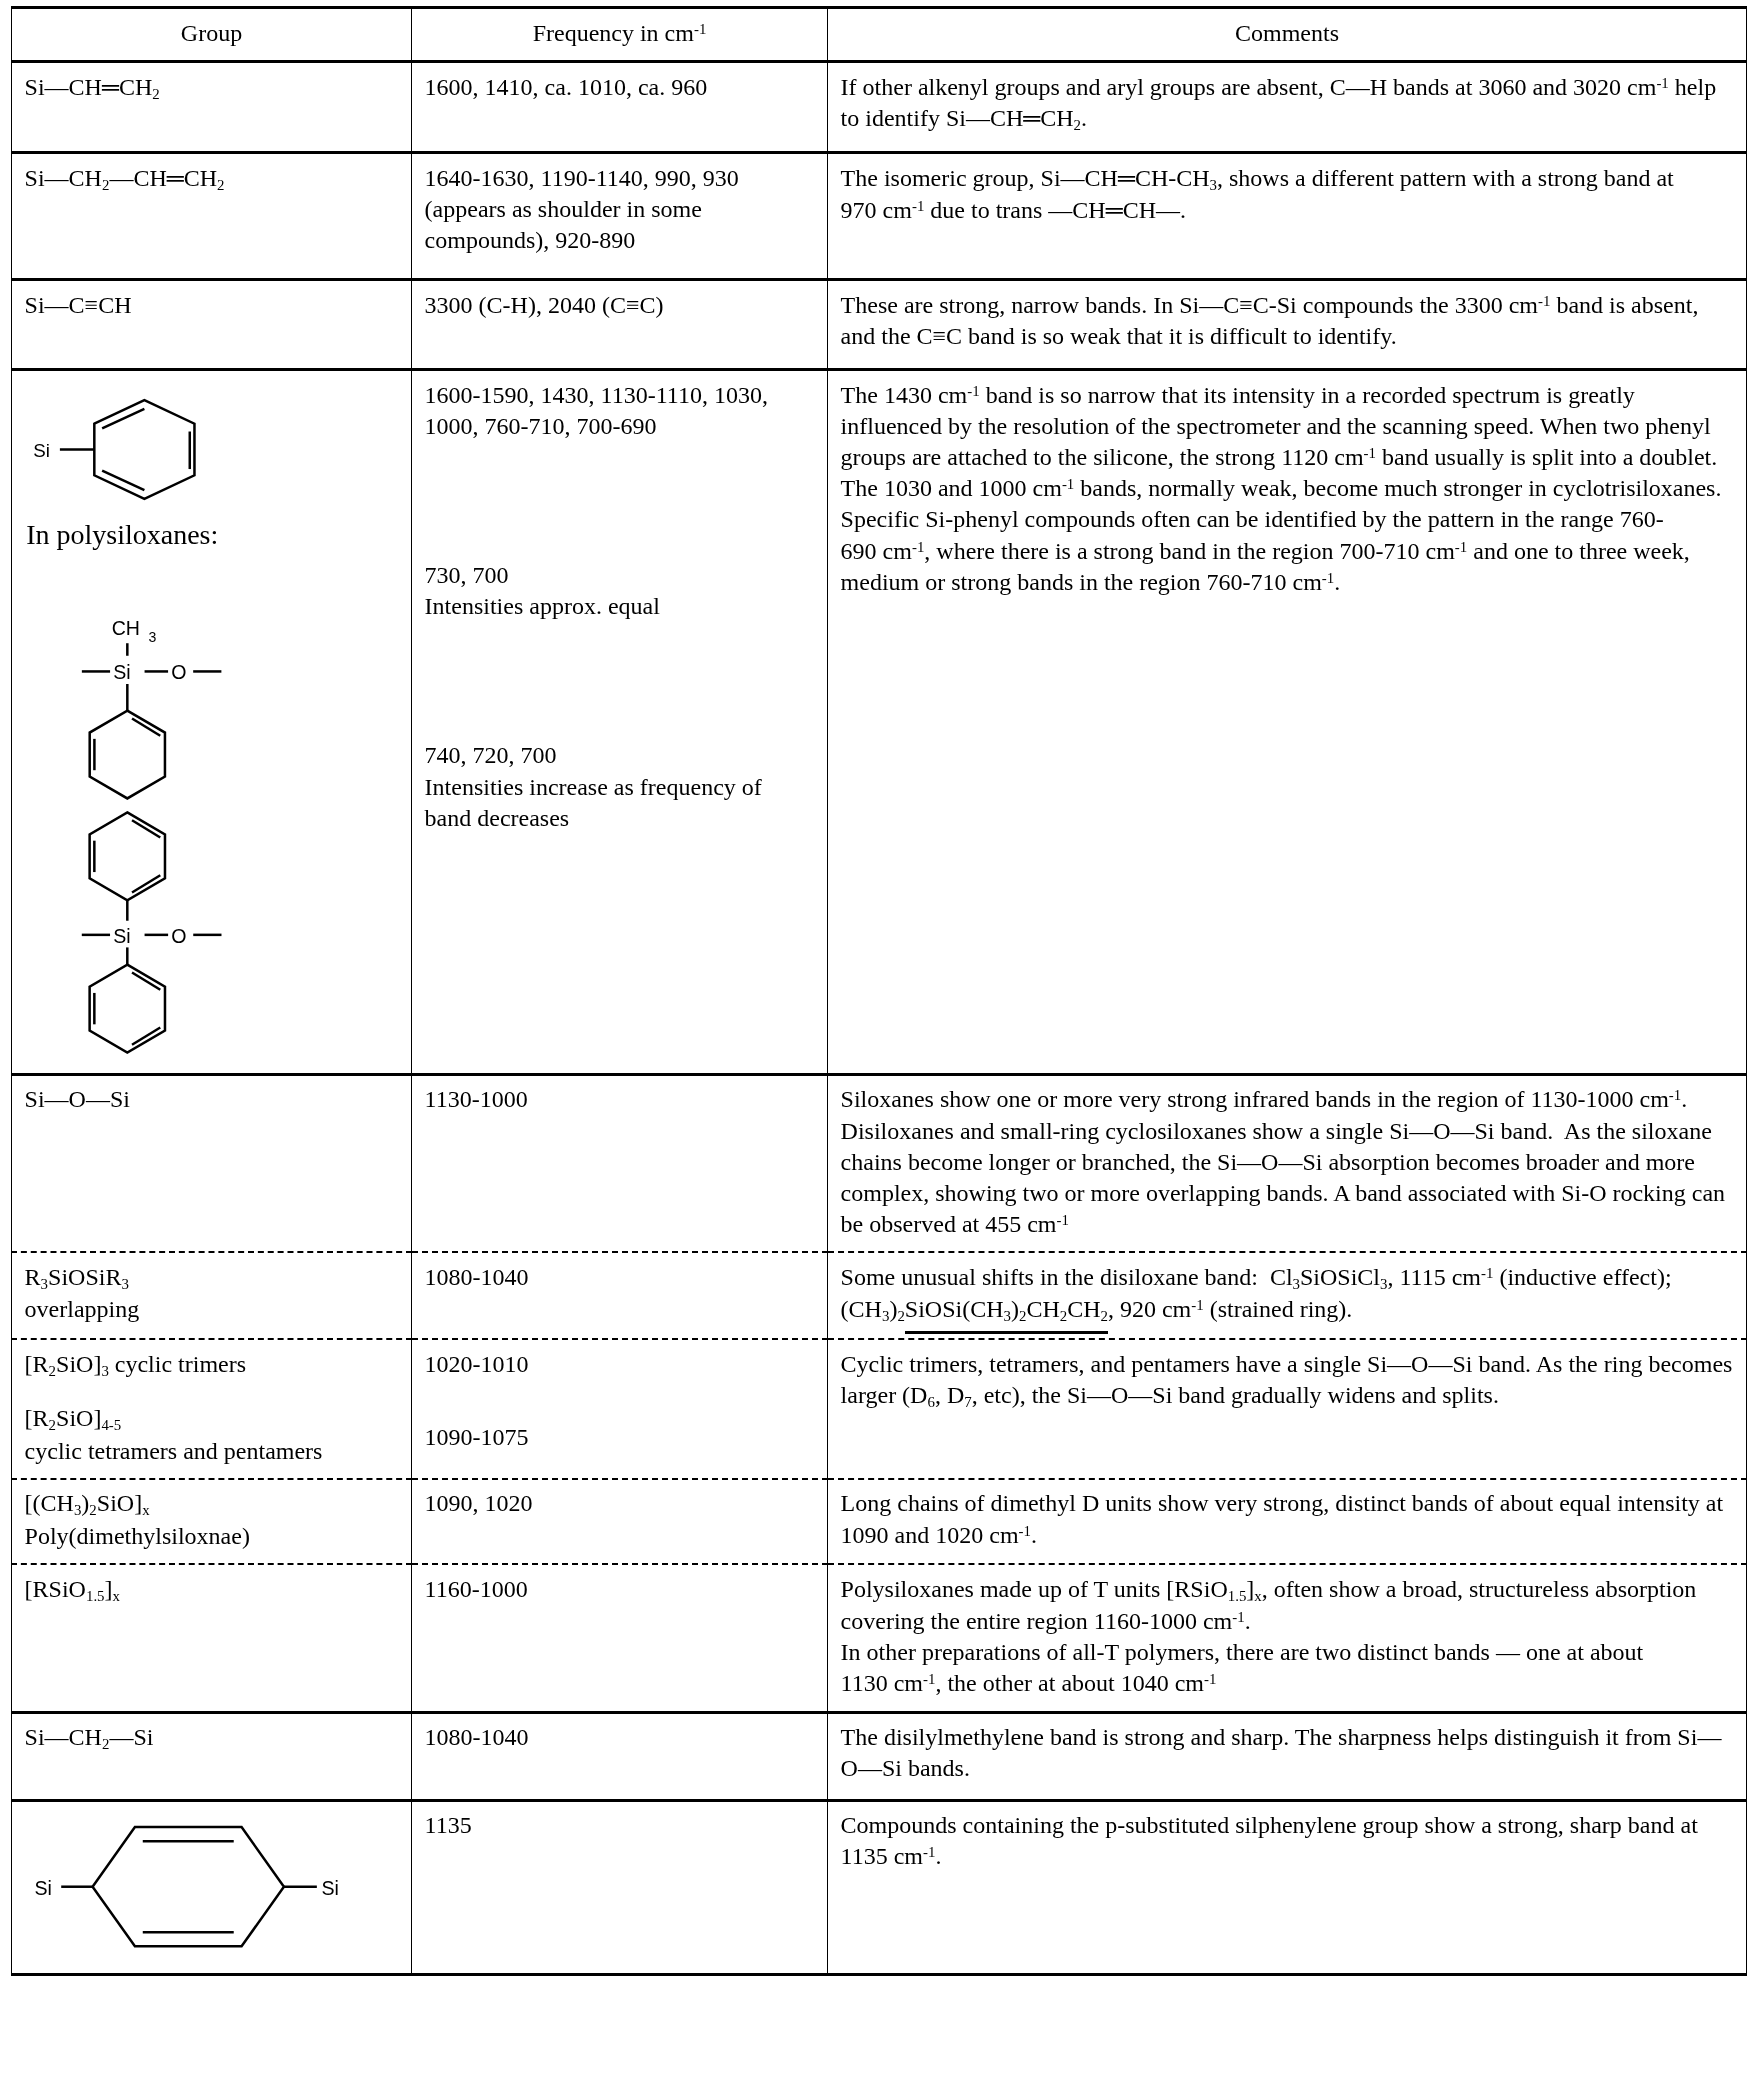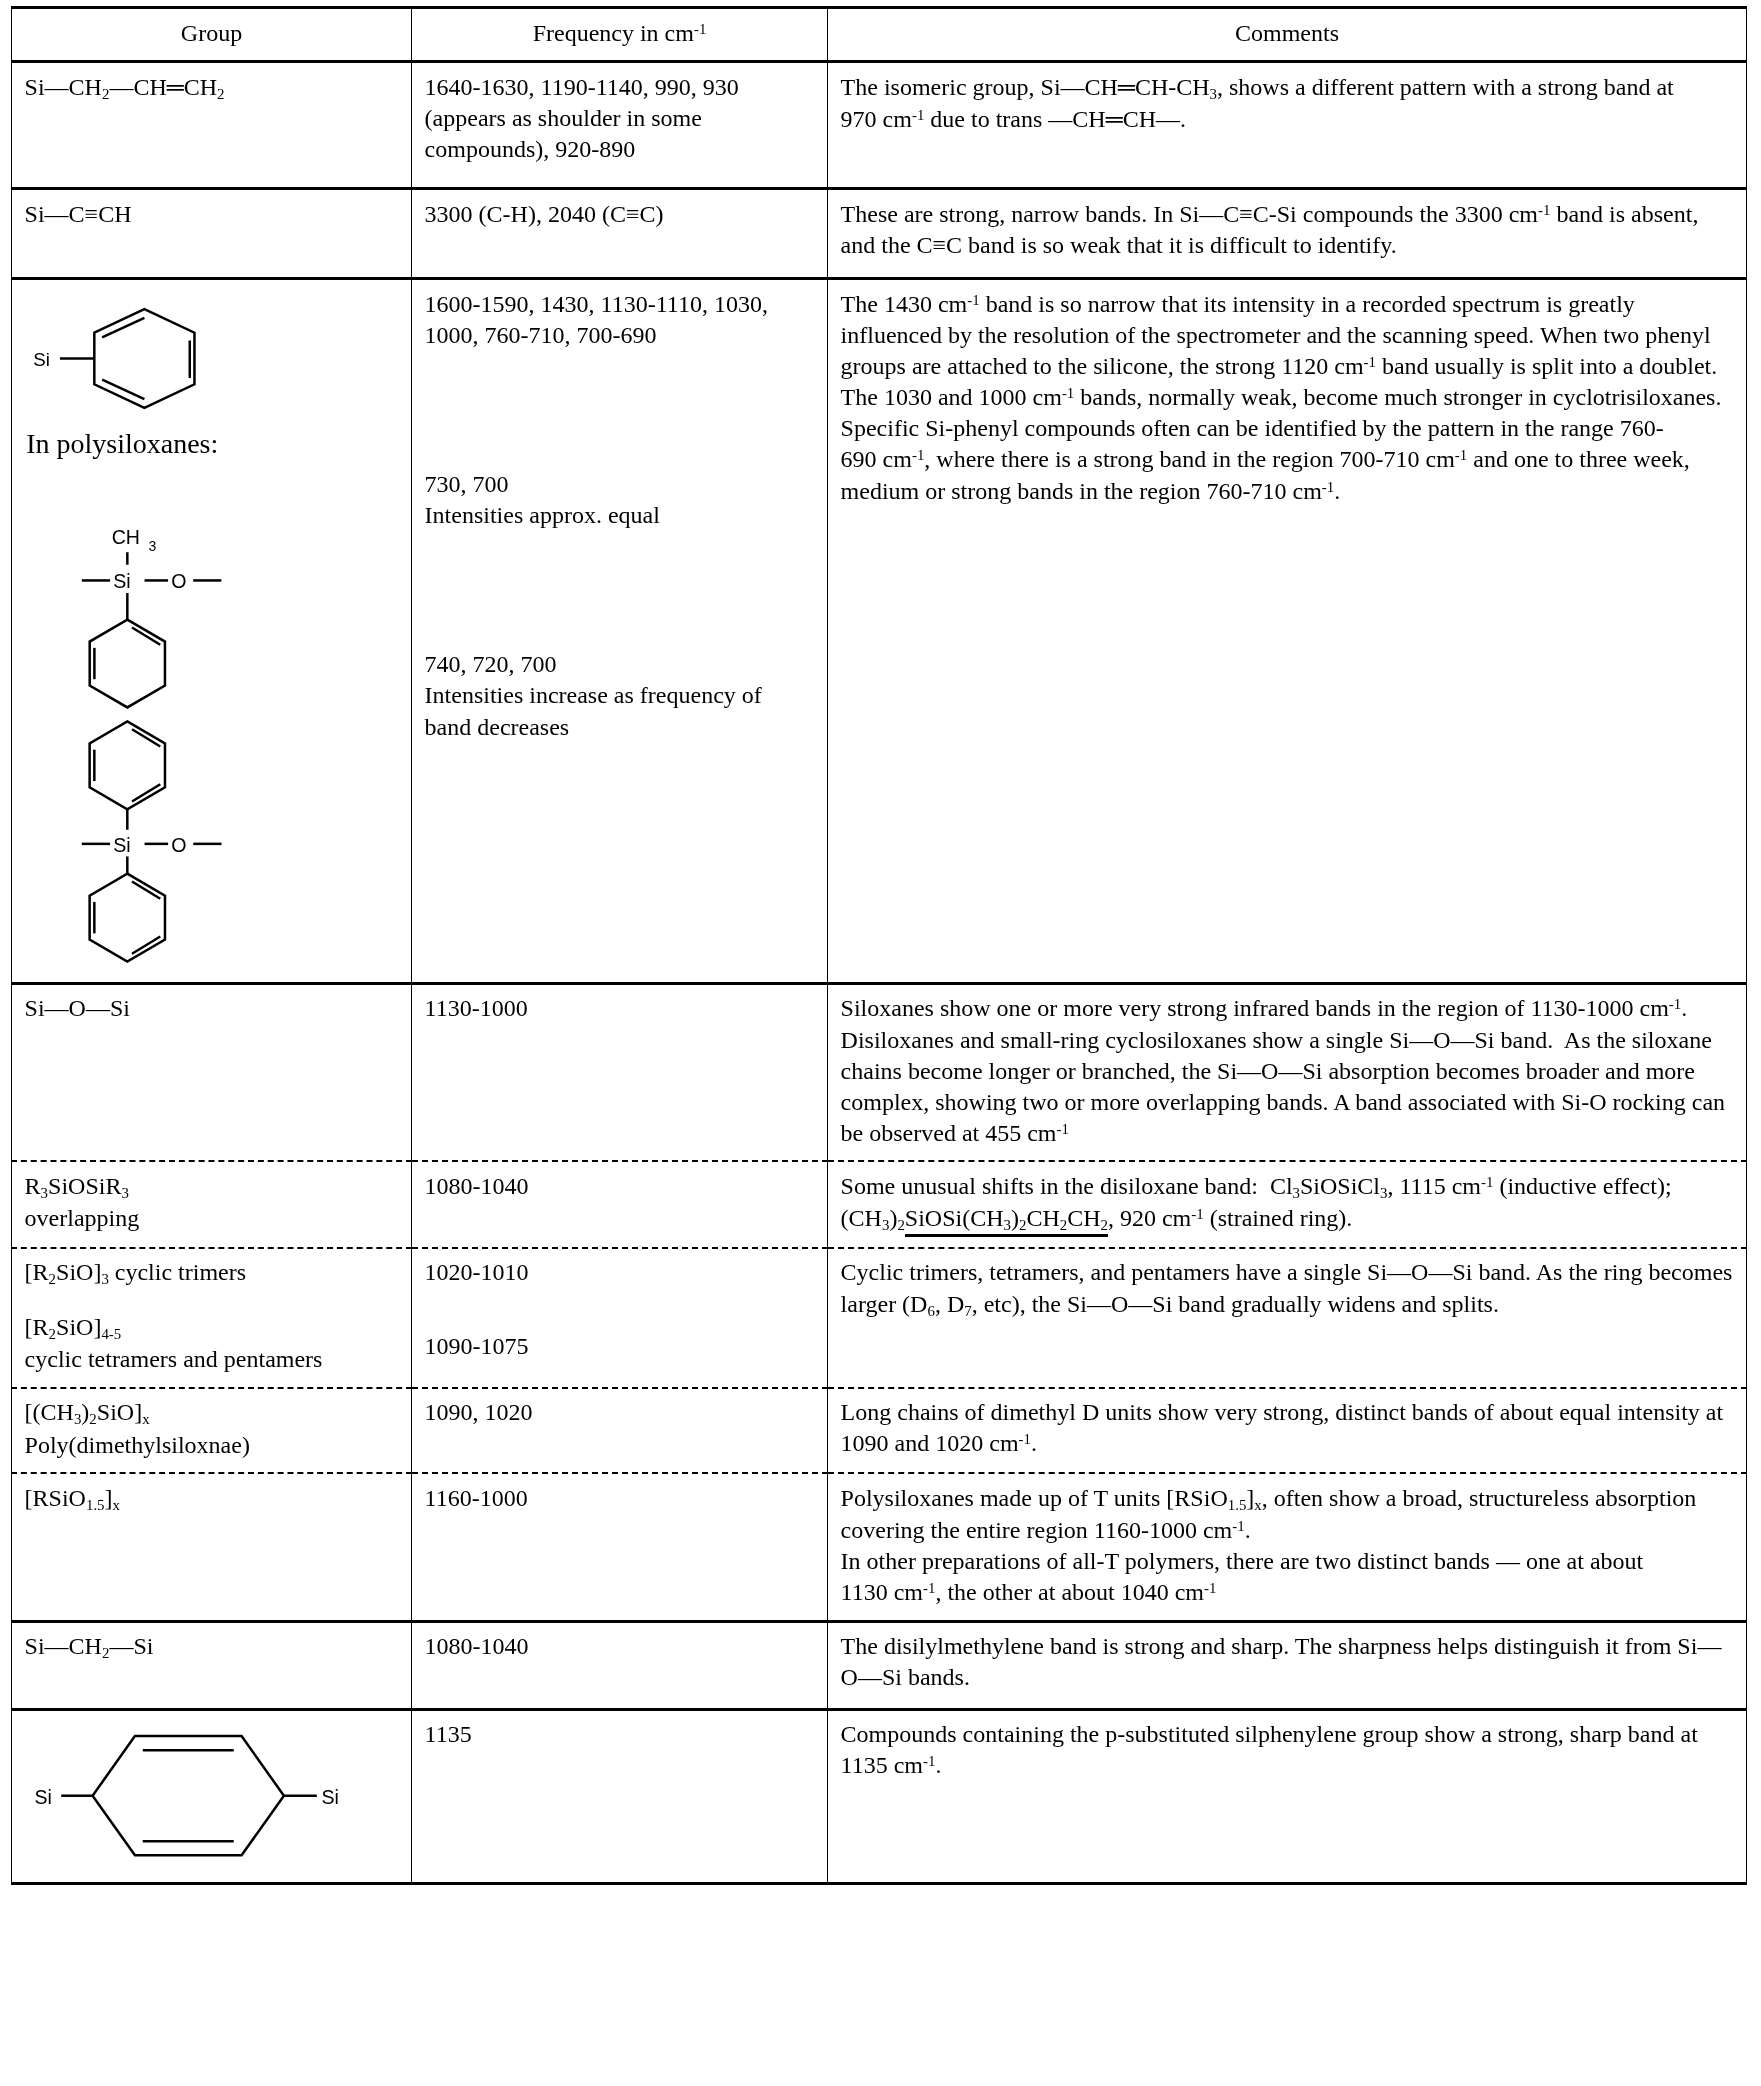--- a/index.html
+++ b/index.html
@@ -41,21 +41,21 @@
   }
   tr.last > td{ border-bottom:3.9px solid #000; }
 
   sub{font-size:0.62em;vertical-align:-0.28em;}
   sup{font-size:0.62em;vertical-align:0.48em;}
   .ital{}
   .nowrap{white-space:nowrap;}
   .blk{display:block;}
   .gap-lg{height:118px;}
   .gap-sm{height:22px;}
-  .ovl{ border-bottom:3.1px solid #000; padding-bottom:3px;margin-top:8px; }
+  .ovl{ border-bottom:3.1px solid #000; padding-bottom:9px;margin-top:8px; }
   .struct-wrap{margin:3.1px 0 0 0;}
   .label-poly{font-size:28px;margin:1.6px 0 3.1px 1.6px;}
   svg{display:block;}
   .freq-blk{display:block;}
 </style>
 </head>
 <body>
 
 <div class="sheet">
 <table class="irtable">
@@ -66,20 +66,28 @@
       </colgroup>
   <thead>
     <tr>
       <th>Group</th>
       <th><span>Frequency in cm</span><sup>-1</sup></th>
       <th>Comments</th>
     </tr>
   </thead>
   <tbody>
 
+    <tr class="solid">
+      <td>
+        <span class="nowrap">Si—CH═CH<sub>2</sub></span>
+        <div style="height:36px"></div>
+      </td>
+      <td>1600, 1410, ca. 1010, ca. 960</td>
+      <td>If other alkenyl groups and aryl groups are absent, C—H bands at 3060 and 3020&nbsp;cm<sup>-1</sup> help to identify Si—CH═CH<sub>2</sub>.</td>
+    </tr>
 
     <tr class="solid">
       <td>
         <span class="nowrap">Si—CH<sub>2</sub>—CH═CH<sub>2</sub></span>
         <div style="height:72px"></div>
       </td>
       <td>1640-1630, 1190-1140, 990, 930 (appears as shoulder in some compounds), 920-890</td>
       <td>The isomeric group, Si—CH═CH-CH<sub>3</sub>, shows a different pattern with a strong band at 970&nbsp;cm<sup>-1</sup> due to <span class="ital">trans</span> —CH═CH—.</td>
     </tr>
 

